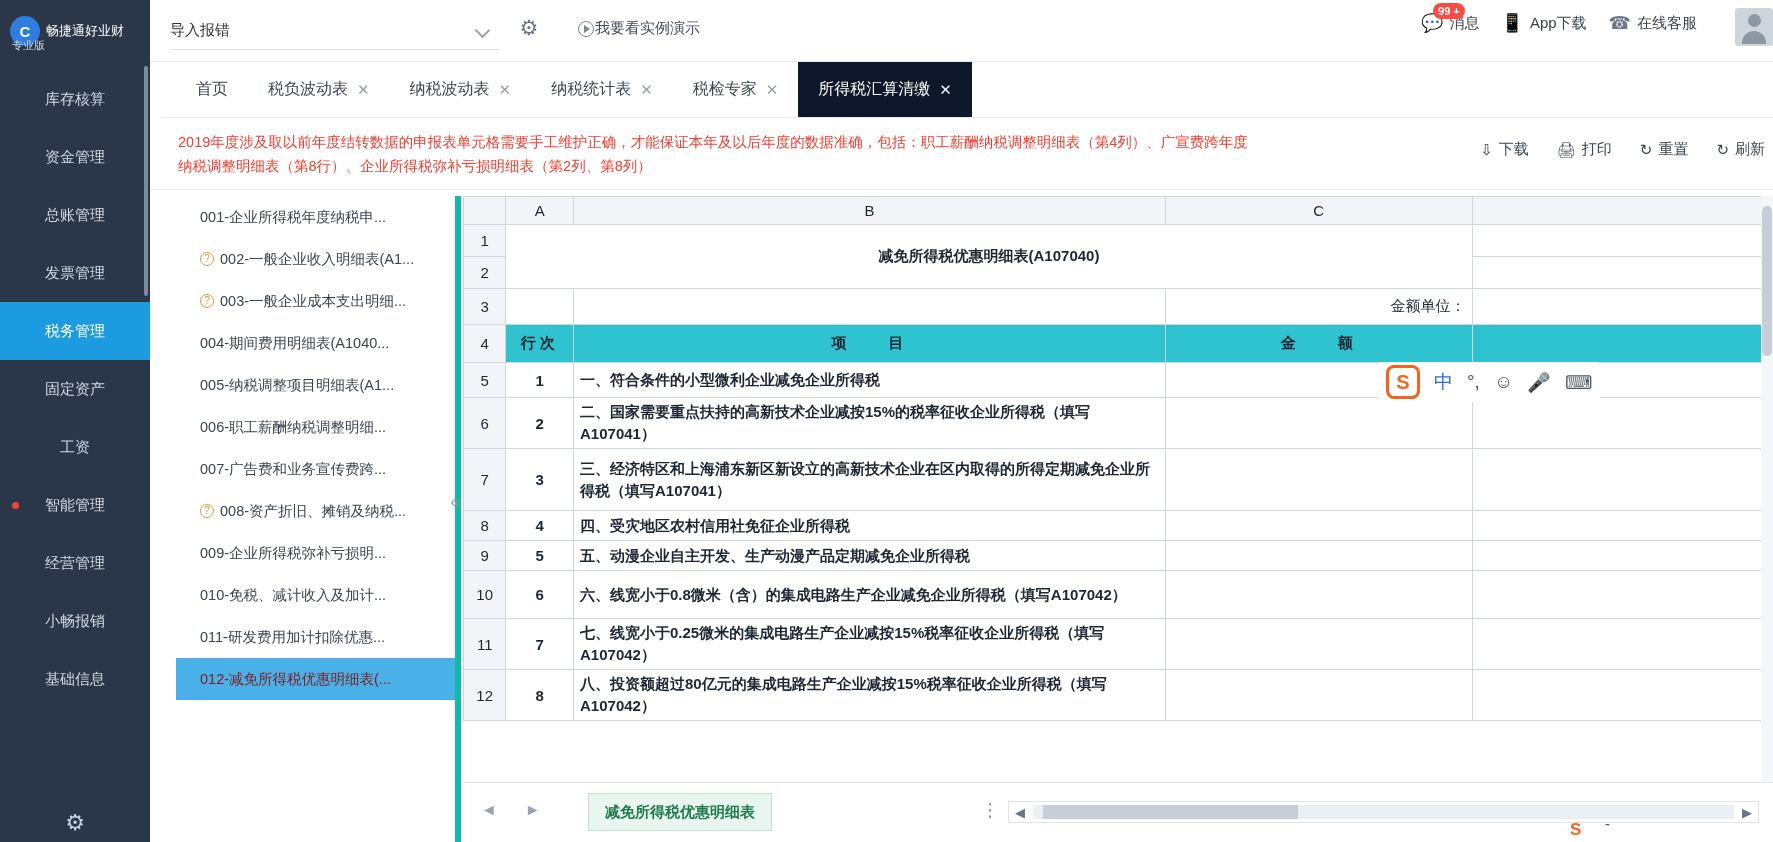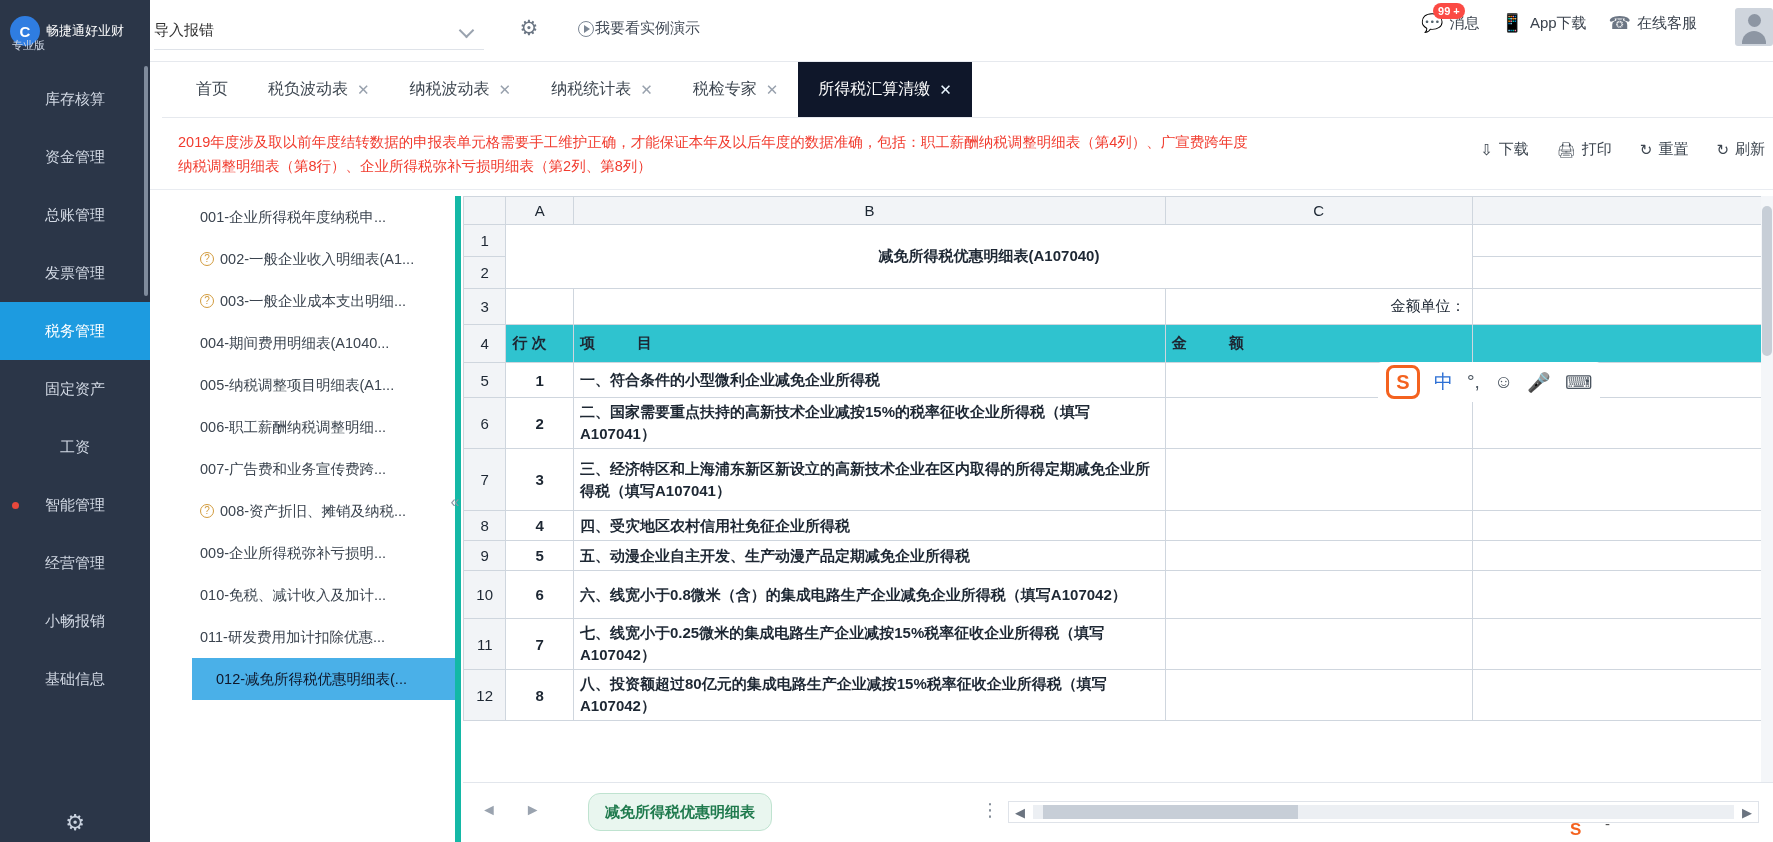--- a/index.html
+++ b/index.html
@@ -50,21 +50,21 @@
     position: absolute; right: 2px; top: 66px; width: 4px; height: 230px;
     background: #7f8b9c; border-radius: 2px;
   }
 
   
   .topbar {
     position: absolute; left: 150px; top: 0; right: 0; height: 62px;
     background: #fff; border-bottom: 1px solid #e6e9ee;
   }
   .module-select {
-    position: absolute; left: 4px; top: 12px; width: 330px; height: 38px;
+    position: absolute; left: 20px; top: 12px; width: 330px; height: 38px;
     border-bottom: 1px solid #dfe3e9; display: flex; align-items: center;
     color: #333; font-size: 15px; cursor: pointer;
   }
   .chev {
     position: absolute; right: 12px; top: 13px;
     width: 11px; height: 11px; border-right: 2px solid #9aa3af;
     border-bottom: 2px solid #9aa3af; transform: rotate(45deg);
   }
   .gear-btn {
     position: absolute; left: 365px; top: 16px; width: 28px; height: 28px;
@@ -139,21 +139,21 @@
   .tree {
     position: absolute; left: 176px; top: 196px; width: 285px; height: 646px;
     background: #fff; border-right: 6px solid #14b8a6;
     overflow: hidden;
   }
   .tree-item {
     height: 42px; display: flex; align-items: center; gap: 6px;
     padding-left: 24px; font-size: 14.5px; color: #3b444f;
     white-space: nowrap; overflow: hidden; cursor: pointer;
   }
-  .tree-item.selected { background: #4ab0e8; color: #0f172a; margin-left: 16px; }
+  .tree-item.selected { background: #4ab0e8; color: #7f1d1d; }
   .q-ico {
     width: 14px; height: 14px; border: 1.3px solid #d29b3d; border-radius: 50%;
     color: #d29b3d; font-size: 10px; line-height: 12px; text-align: center; flex: 0 0 auto;
   }
   .tree-collapse {
     position: absolute; left: 447px; top: 480px; width: 16px; height: 44px;
     color: #8d96a3; font-size: 16px; display: flex; align-items: center; justify-content: center;
   }
 
   
@@ -171,21 +171,21 @@
     color: #4d5764; height: 28px; font-size: 14px;
   }
   .rowhead {
     background: #f2f4f7; text-align: center; color: #4d5764; font-size: 14px; width: 44px;
   }
   .title-cell {
     text-align: center; font-size: 21px; font-weight: bold; color: #12335c; margin-top: 36px;
   }
   .unit-cell { text-align: right; font-size: 15px; color: #1d2733; }
   .hdr-cell {
-    background: #2fc3cf; color: #fff; font-weight: bold; font-size: 15.5px;
+    background: #2fc3cf; color: #fff; font-weight: bold; text-align: center; font-size: 15.5px;
     letter-spacing: 4px;
   }
   .num-cell { text-align: center; font-weight: bold; font-size: 15.5px; }
   .item-cell { font-weight: bold; font-size: 15px; line-height: 22px; }
 
   
   .ime-bar {
     position: absolute; left: 1378px; top: 362px; height: 40px;
     display: flex; align-items: center; gap: 14px;
     background: #fff; padding: 0 8px; border-radius: 4px;
@@ -200,21 +200,21 @@
   
   .bottombar {
     position: absolute; left: 463px; right: 0; bottom: 0; height: 60px;
     background: #fff; border-top: 1px solid #e2e6ec;
   }
   .pager { position: absolute; left: 18px; top: 18px; display: flex; gap: 28px; color: #9aa3af; font-size: 16px; }
   .sheet-tab {
     position: absolute; left: 125px; top: 10px; height: 38px;
     background: #e9f6ef; border: 1px solid #bfe3d0; color: #1f7a4d;
     display: flex; align-items: center; padding: 0 16px; font-size: 15px; font-weight: bold;
-    border-radius: 12px;
+    border-radius: 0;
   }
   .dots { position: absolute; left: 518px; top: 16px; color: #7d8793; font-size: 18px; letter-spacing: 2px; }
   .hscroll {
     position: absolute; left: 545px; right: 14px; top: 18px; height: 22px;
     border: 1px solid #dfe3e9; background: #fff; display: flex; align-items: center;
   }
   .hscroll .arrow { width: 22px; text-align: center; color: #6b7480; font-size: 13px; }
   .hscroll .track { flex: 1; height: 14px; background: #eceff3; margin: 0 2px; position: relative; }
   .hscroll .thumb { position: absolute; left: 10px; top: 0; width: 255px; height: 14px; background: #c7ced7; }
   .ime-logo2 { position: absolute; left: 1107px; bottom: 2px; color: #f4621f; font-size: 17px; font-weight: bold; }

